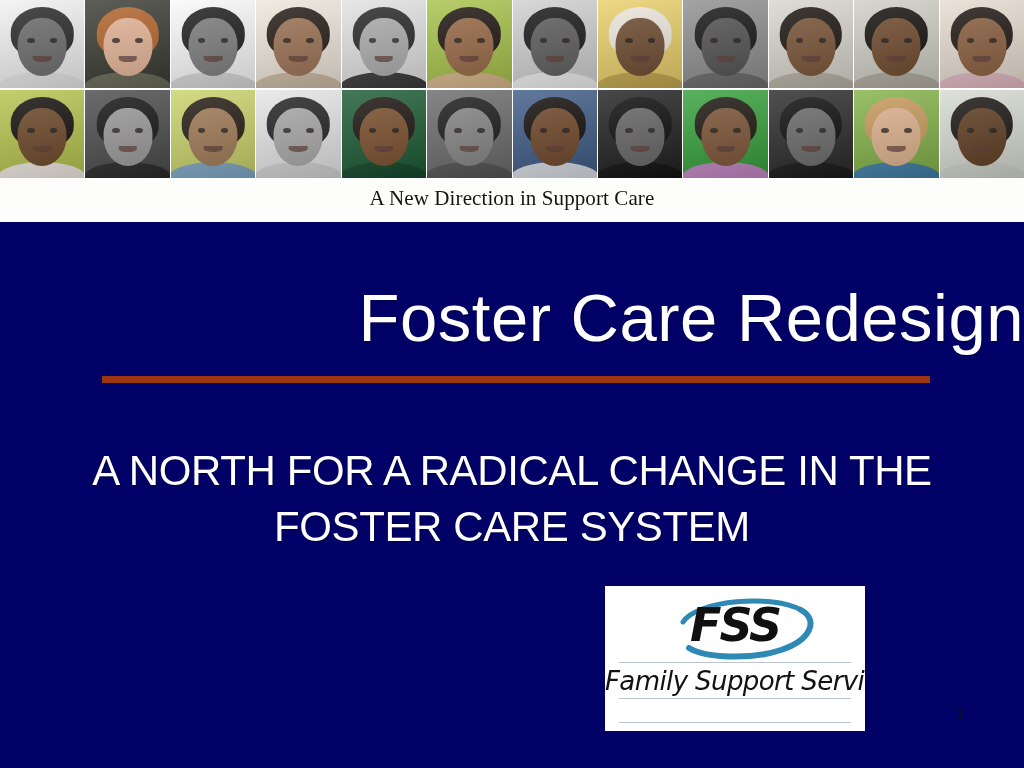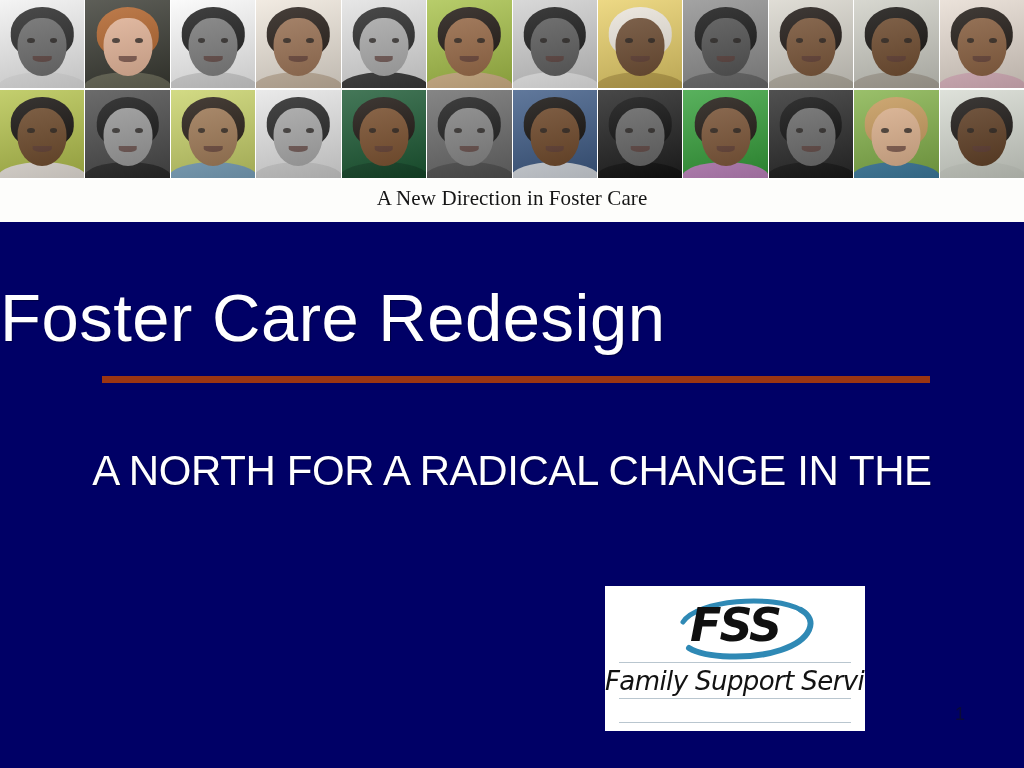--- a/index.html
+++ b/index.html
@@ -134,21 +134,21 @@
     letter-spacing: 0.1px;
     white-space: nowrap;
   }
 
   
   .title {
     position: absolute;
     left: 0;
     top: 284px;
     width: 1024px;
-    text-align: left;
+    text-align: right;
     color: #ffffff;
     font-family: "Liberation Sans", sans-serif;
     font-weight: 300;
     font-size: 67px;
     line-height: 1.0;
     letter-spacing: 0.5px;
     white-space: nowrap;
     text-shadow: 1px 1px 1px rgba(0,0,0,0.35);
   }
   .title-rule {
@@ -546,28 +546,29 @@
           <div class="face" style="background:#5e3c21"></div>
           <div class="eye l"></div>
           <div class="eye r"></div>
           <div class="mouth"></div>
           <div class="grade"></div>
         </div>
       </div>
   </div>
 
   <div class="caption-band">
-    <div class="caption-text">A New Direction in Foster Care</div>
+    <div class="caption-text">A New Direction in Support Care</div>
   </div>
 
   <div class="title">Foster Care Redesign</div>
   <div class="title-rule"></div>
 
   <div class="subtitle">
     <span class="ln">A NORTH FOR A RADICAL CHANGE IN THE</span>
+    <span class="ln">FOSTER CARE SYSTEM</span>
   </div>
 
 
   <div class="logo-box fss-box">
     <div class="fss-mark">
       <svg width="260" height="72" viewBox="0 0 260 72">
         <path d="M78,30 C92,8 168,2 196,18" fill="none" stroke="#2f89b5" stroke-width="5" stroke-linecap="round"></path>
         <path d="M196,18 C214,28 206,48 176,58 C146,68 100,66 84,56" fill="none" stroke="#2f89b5" stroke-width="6" stroke-linecap="round"></path>
       </svg>
       <div class="letters">FSS</div>

